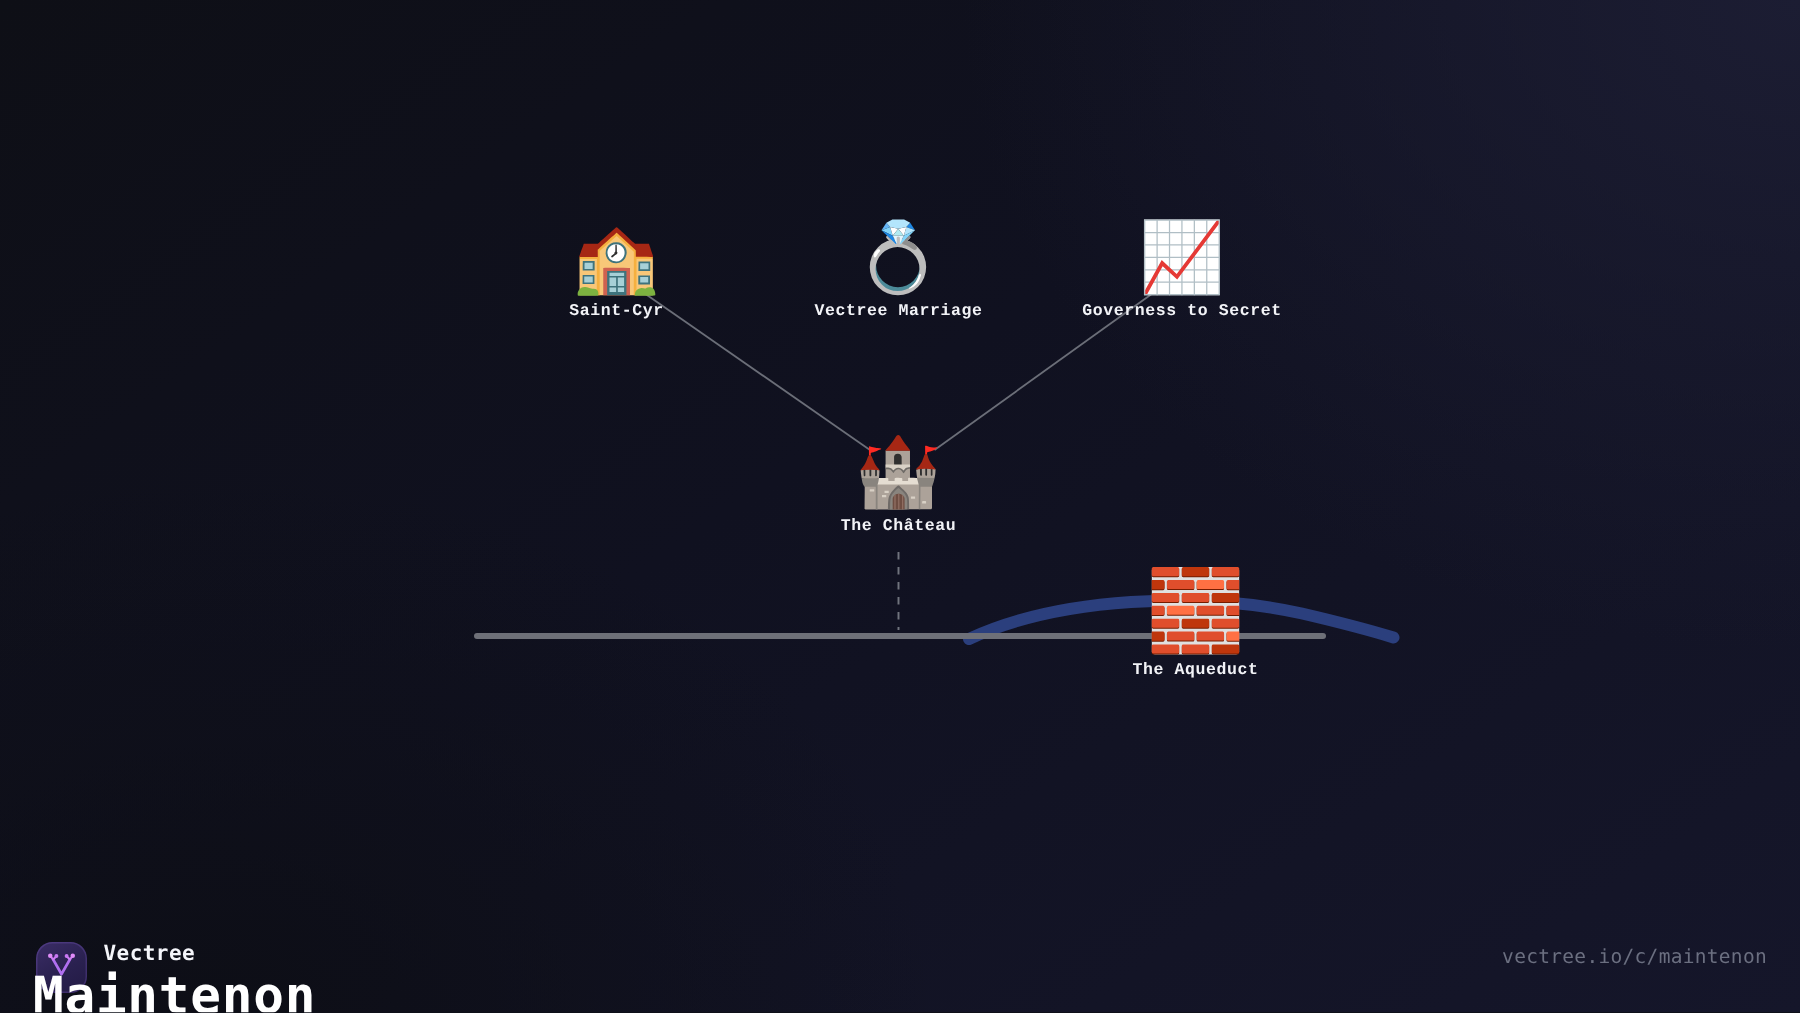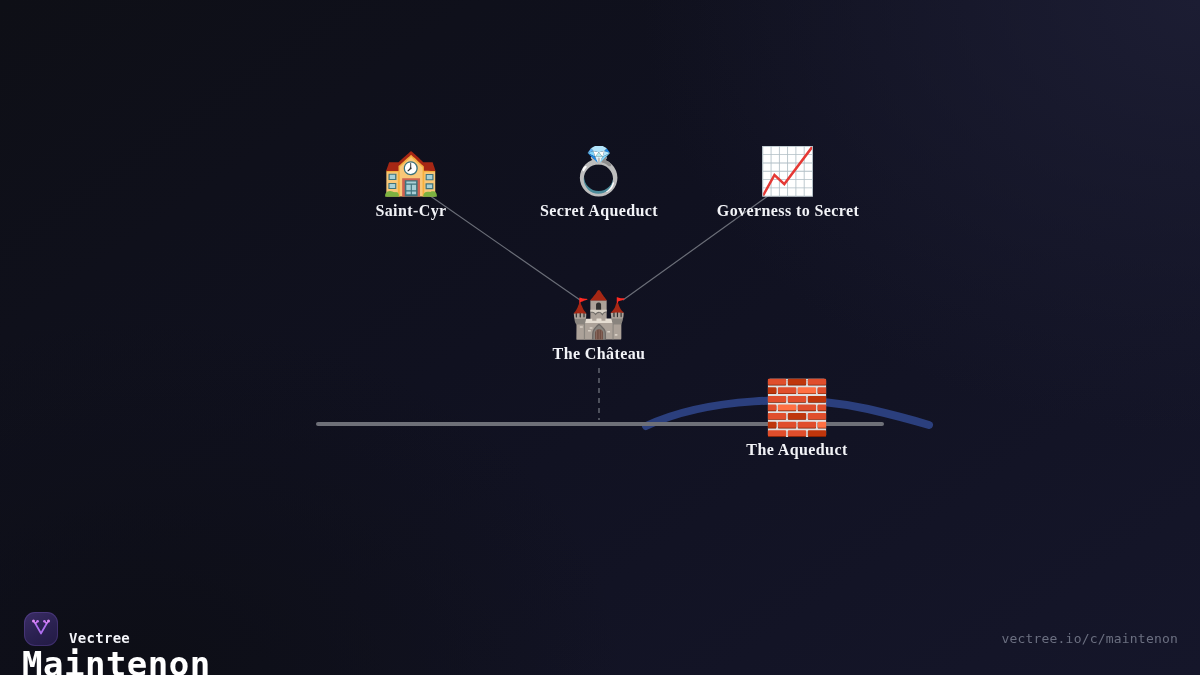--- a/index.html
+++ b/index.html
@@ -37,22 +37,22 @@
     margin-left: -100px;
   }
   .node-icon {
     font-family: "DejaVu Sans", sans-serif;
     line-height: 1;
     text-align: center;
     user-select: none;
   }
   .node-label {
     margin-top: 8px;
-    font-family: Liberation Serif, serif;
-    font-size: 16px;
+    font-family: Liberation Mono, monospace;
+    font-size: 11px;
     font-weight: bold;
     color: #f2f3f7;
     letter-spacing: 0.4px;
     white-space: nowrap;
     text-align: center;
   }
 
   .node.top .node-icon { font-size: 46px; }
   .node.mid .node-icon { font-size: 46px; }
   .node.bottom .node-icon { font-size: 53px; }
@@ -63,23 +63,23 @@
   #footer {
     position: absolute;
     left: 0;
     bottom: 0;
     width: 1200px;
     height: 120px;
   }
   #brand-row {
     position: absolute;
     left: 24px;
-    top: 57px;
+    top: 73px;
     display: flex;
-    align-items: flex-end;
+    align-items: flex-start;
     gap: 11px;
   }
   #brand-logo {
     width: 34px;
     height: 34px;
     border-radius: 11px;
     background: linear-gradient(150deg, #3b2d66 0%, #2a2150 55%, #221a44 100%);
     box-shadow: inset 0 0 0 1px rgba(150,110,230,0.22);
     display: flex;
     align-items: center;
@@ -132,21 +132,21 @@
     <line x1="318" y1="424" x2="882" y2="424" stroke="#6e7078" stroke-width="4" stroke-linecap="round"></line>
   </svg>
 
   <div class="node top" style="left:411px; top:148px;">
     <div class="node-icon">🏫</div>
     <div class="node-label">Saint-Cyr</div>
   </div>
 
   <div class="node top" style="left:599px; top:148px;">
     <div class="node-icon">💍</div>
-    <div class="node-label">Secret Aqueduct</div>
+    <div class="node-label">Vectree Marriage</div>
   </div>
 
   <div class="node top" style="left:788px; top:148px;">
     <div class="node-icon">📈</div>
     <div class="node-label">Governess to Secret</div>
   </div>
 
   <div class="node mid" style="left:599px; top:291px;">
     <div class="node-icon">🏰</div>
     <div class="node-label">The Château</div>

